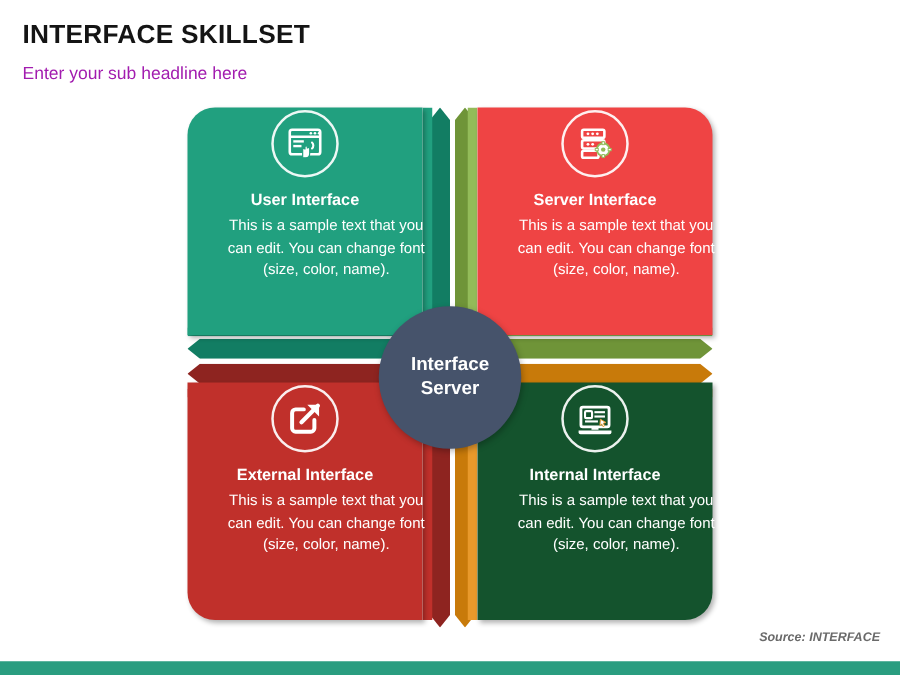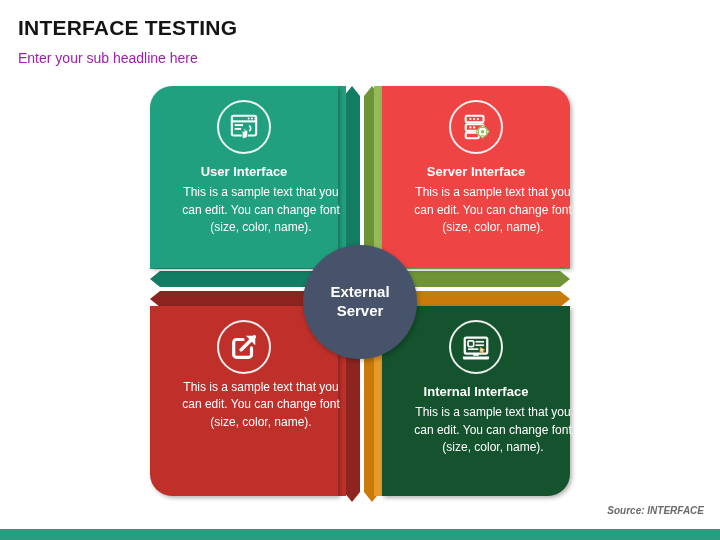--- a/index.html
+++ b/index.html
@@ -30,21 +30,21 @@
   .vband svg { display:block; }
 
   
   .hband { position:absolute; }
   .hband svg { display:block; }
 
   
   .card {
     position:absolute;
     display:flex; flex-direction:column; align-items:center;
-    padding-top:14px;
+    padding-top:2px;
     box-shadow:2px 2px 4px rgba(0,0,0,0.30);
   }
   .card.tl { left:150px; top:86px;  width:188px; height:182px; border-radius:22px 0 0 0; }
   .card.tr { left:382px; top:86px;  width:188px; height:182px; border-radius:0 22px 0 0; }
   .card.bl { left:150px; top:306px; width:188px; height:190px; border-radius:0 0 0 22px; }
   .card.br { left:382px; top:306px; width:188px; height:190px; border-radius:0 0 22px 0; }
 
   .icon-circle {
     width:54px; height:54px; border-radius:50%;
     border:2px solid rgba(255,255,255,.92);
@@ -85,21 +85,21 @@
     color:#6a6a6a;
   }
   #bottom-bar {
     position:absolute; left:0; bottom:0; width:720px; height:11px;
     background:#2a9d80;
   }
 </style>
 </head>
 <body>
 
-<div id="page-title">INTERFACE TESTING</div>
+<div id="page-title">INTERFACE SKILLSET</div>
 <div id="page-subtitle">Enter your sub headline here</div>
 
 <div id="diagram">
 
   <div class="vband" style="left:344px; top:86px;">
     <svg width="16" height="196" viewBox="0 0 16 196">
       <path d="M0,10 L8,0 L16,10 L16,196 L0,196 Z" fill="#127d63"></path>
     </svg>
   </div>
   <div class="vband" style="left:364px; top:86px;">
@@ -225,20 +225,21 @@
   </div>
 
   <div class="card bl" style="background:#c0302b;">
     <div class="icon-circle">
       <svg width="30" height="30" viewBox="0 0 32 32">
         <path d="M15,8 H8 a3,3 0 0 0 -3,3 V24 a3,3 0 0 0 3,3 H21 a3,3 0 0 0 3,-3 V17" fill="none" stroke="#ffffff" stroke-width="3.4" stroke-linecap="round" stroke-linejoin="round"></path>
         <path d="M13,19 L27,5" fill="none" stroke="#ffffff" stroke-width="3.6" stroke-linecap="round"></path>
         <path d="M18,4 L28,4 L28,14 Z" fill="#ffffff"></path>
       </svg>
     </div>
+    <div class="card-title">External Interface</div>
     <div class="card-body">This is a sample text that you can edit. You can change font (size, color, name).</div>
   </div>
 
   <div class="card br" style="background:#14532d;">
     <div class="icon-circle">
       <svg width="30" height="30" viewBox="0 0 32 32">
         <rect x="4" y="6" width="24" height="17" rx="1.6" fill="none" stroke="#ffffff" stroke-width="2.4"></rect>
         <rect x="7.5" y="9.5" width="6" height="6" rx="1" fill="none" stroke="#ffffff" stroke-width="1.8"></rect>
         <rect x="15.5" y="9.5" width="9" height="1.8" fill="#ffffff"></rect>
         <rect x="15.5" y="13.2" width="9" height="1.8" fill="#ffffff"></rect>
@@ -246,19 +247,19 @@
         <path d="M20.6,16.4 L25.4,19.2 L23,19.8 L24.2,22 L22.8,22.7 L21.7,20.5 L20.2,21.8 Z" fill="#ffffff" stroke="#e8992b" stroke-width=".8"></path>
         <path d="M2,26 H30 a0,0 0 0 1 0,0 v1.6 a1.6,1.6 0 0 1 -1.6,1.6 H3.6 A1.6,1.6 0 0 1 2,27.6 Z" fill="#ffffff"></path>
         <rect x="13" y="23.4" width="6" height="2" fill="#ffffff"></rect>
       </svg>
     </div>
     <div class="card-title">Internal Interface</div>
     <div class="card-body">This is a sample text that you can edit. You can change font (size, color, name).</div>
   </div>
 
   <div id="center-circle">
-    <span><span>External</span><br><span>Server</span></span>
+    <span><span>Interface</span><br><span>Server</span></span>
   </div>
 
 </div>
 
 <div id="source-note">Source: INTERFACE</div>
 <div id="bottom-bar"></div>
 
 </body></html>

